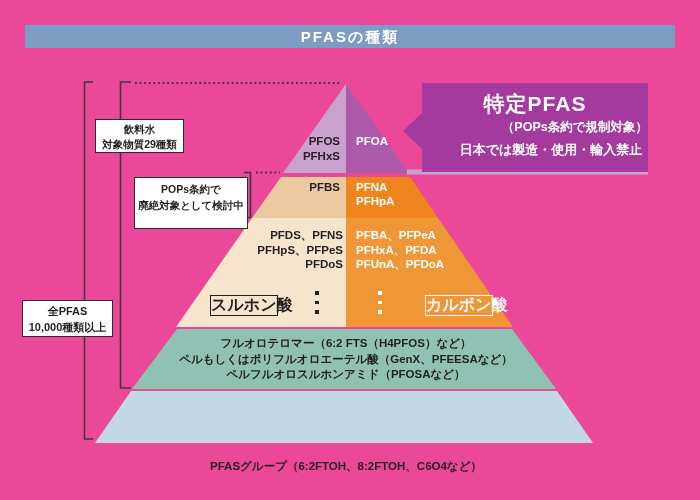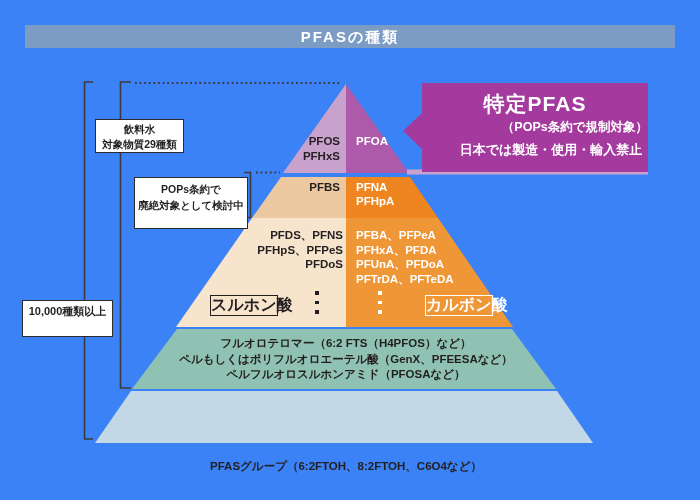--- a/index.html
+++ b/index.html
@@ -1,16 +1,16 @@
 <!DOCTYPE html>
 <html><head>
 <meta charset="utf-8">
 <style>
   html,body{margin:0;padding:0;background:#fff;}
-  .stage{position:relative;width:700px;height:500px;background:#3b82f6;overflow:hidden;
+  .stage{position:relative;width:700px;height:500px;background:#ec4899;overflow:hidden;
          font-family:"Liberation Sans","DejaVu Sans",sans-serif;}
   .abs{position:absolute;}
   .titlebar{left:25px;top:25px;width:650px;height:23px;background:#7d9cc4;color:#fff;
             font-size:15px;font-weight:bold;text-align:center;line-height:24px;letter-spacing:2px;z-index:2;}
   svg.layer{left:0;top:0;z-index:1;}
   .bracket{fill:none;stroke:#3d3a3b;stroke-width:1.6;}
   .dotted{fill:none;stroke:#3d3a3b;stroke-width:1.8;stroke-dasharray:1.8 2.8;}
   .callout{left:422px;top:83px;width:226px;height:89px;background:#a43a9d;color:#fff;
            text-align:center;z-index:3;}
   .callout-title{font-size:21px;font-weight:bold;margin-top:7px;letter-spacing:1px;}
@@ -80,20 +80,21 @@
     <div>飲料水</div>
     <div>対象物質29種類</div>
   </div>
 
   <div class="note-box" id="box-pops">
     <div>POPs条約で</div>
     <div>廃絶対象として検討中</div>
   </div>
 
   <div class="note-box" id="box-allpfas">
+    <div>全PFAS</div>
     <div>10,000種類以上</div>
   </div>
 
   <div class="chem" id="t1l">
     <div>PFOS</div>
     <div>PFHxS</div>
   </div>
   <div class="chem white" id="t1r">
     <div>PFOA</div>
   </div>
@@ -108,21 +109,20 @@
 
   <div class="chem" id="t3l">
     <div>PFDS、PFNS</div>
     <div>PFHpS、PFPeS</div>
     <div>PFDoS</div>
   </div>
   <div class="chem white" id="t3r">
     <div>PFBA、PFPeA</div>
     <div>PFHxA、PFDA</div>
     <div>PFUnA、PFDoA</div>
-    <div>PFTrDA、PFTeDA</div>
   </div>
 
   <div class="vdots" id="dots-left">
     <span></span>
       <span></span>
       <span></span>
   </div>
   <div class="vdots white" id="dots-right">
     <span></span>
       <span></span>

